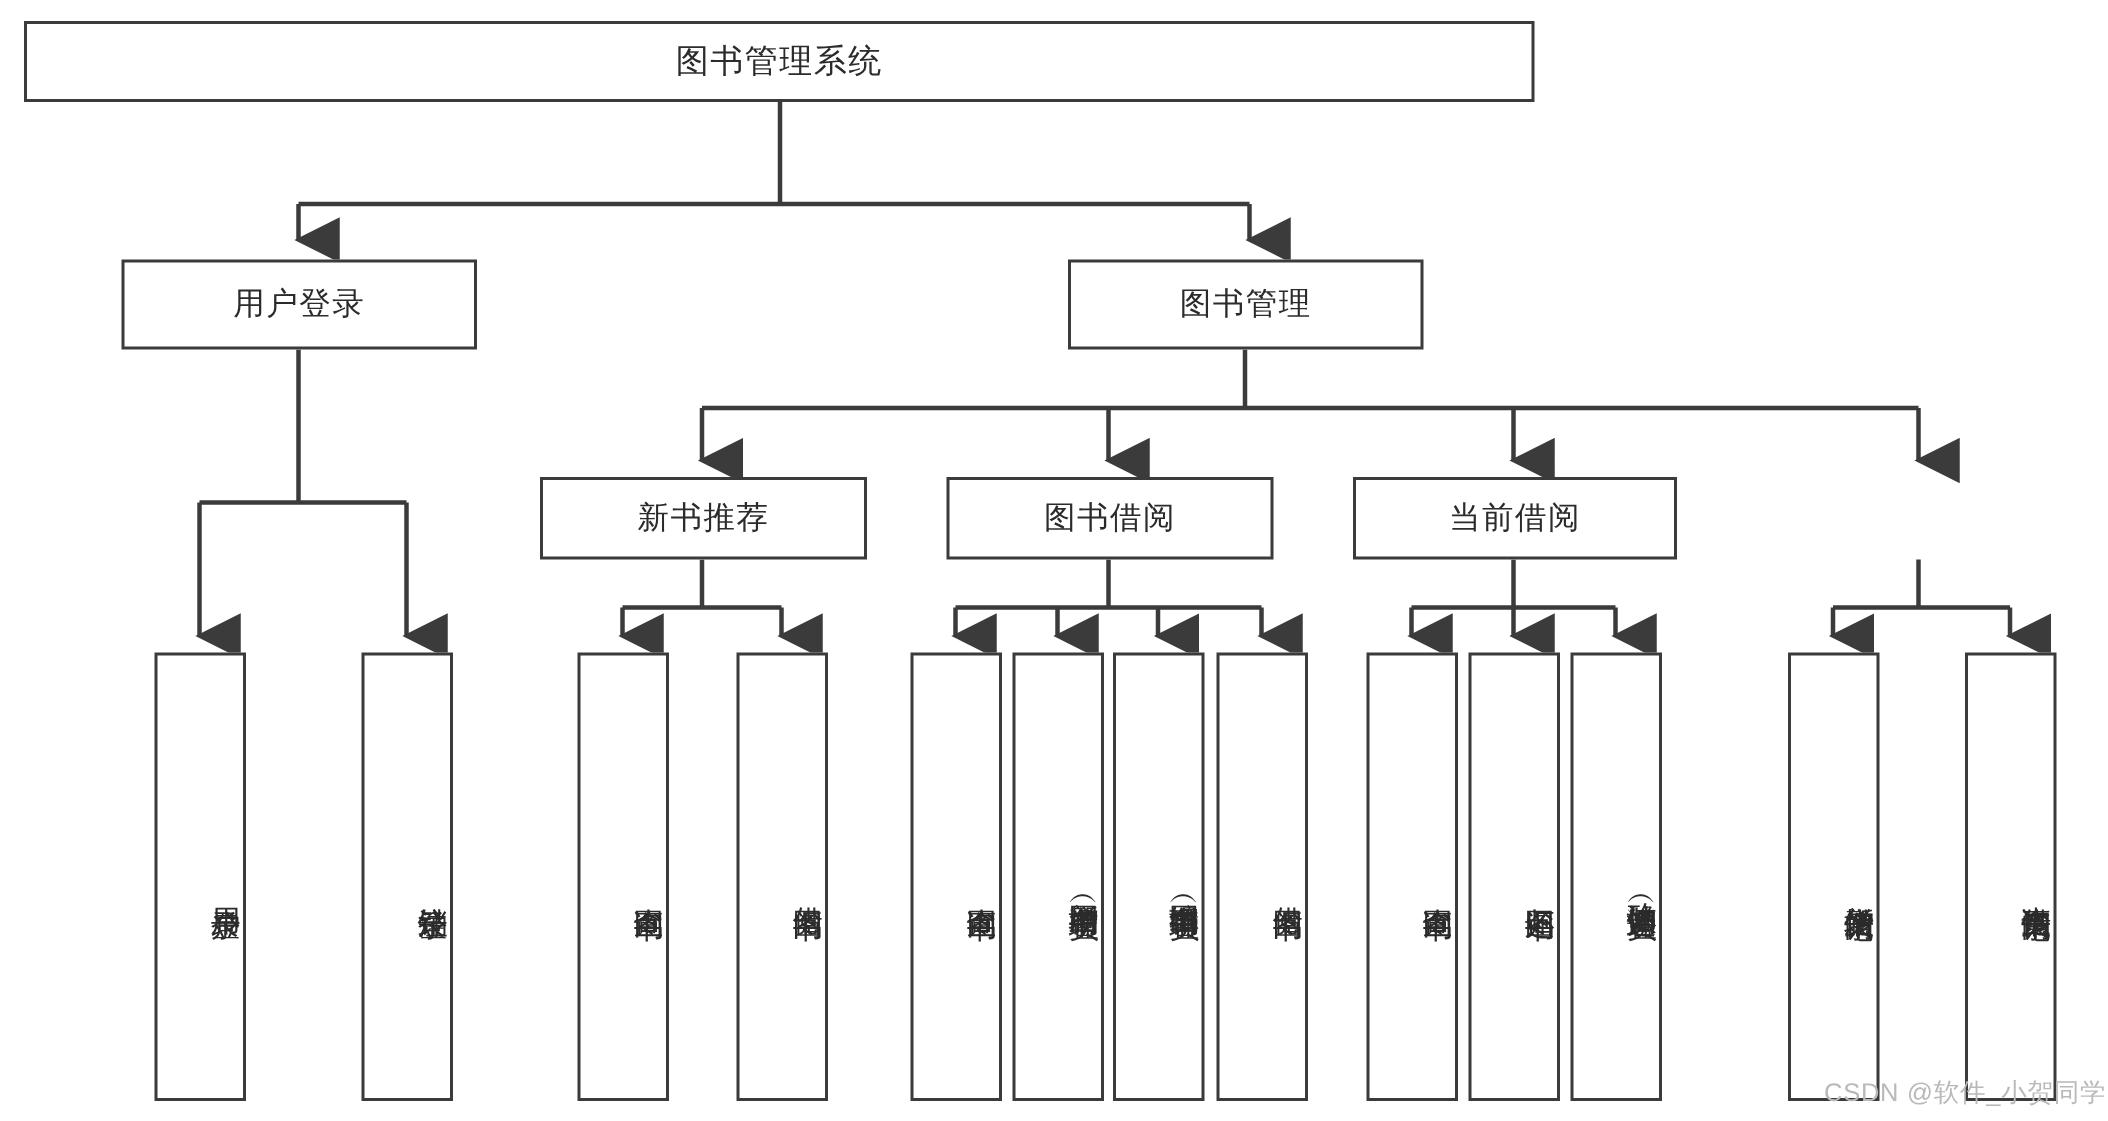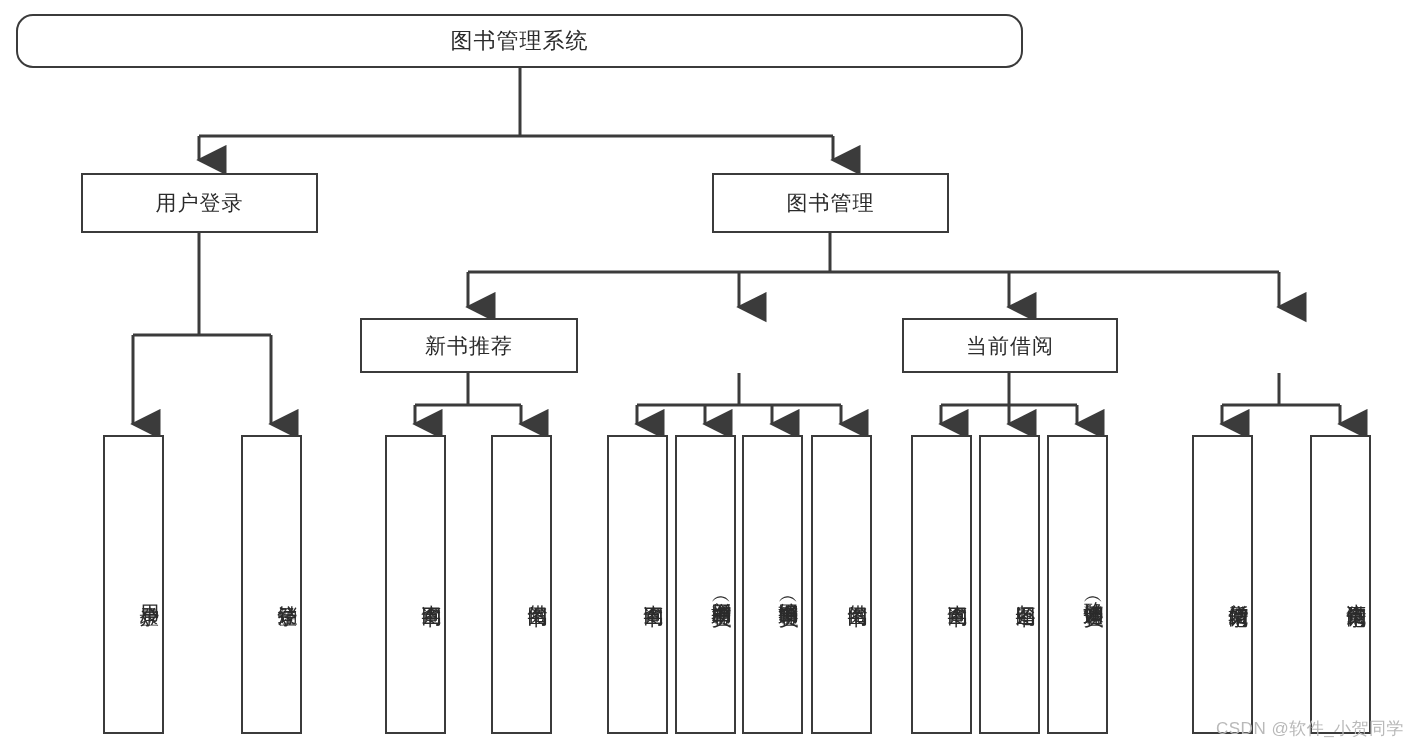--- a/index.html
+++ b/index.html
@@ -47,21 +47,20 @@
     letter-spacing: 1px;
     writing-mode: vertical-rl;
     text-orientation: upright;
     align-items: flex-start;
     justify-content: center;
     padding-top: 12px;
     text-align: left;
   }
   .node.root {
     font-size: 22px;
-    border-radius: 17px;
   }
   .watermark {
     position: absolute;
     font-size: 17px;
     color: #b9b9b9;
     white-space: nowrap;
     letter-spacing: 0.5px;
     padding-left: 24px;
   }
 </style>
@@ -119,20 +118,21 @@
       <path d="M 1340 405 L 1340 424" marker-end="url(#arw)"></path>
     </g>
   </svg>
 
   <div class="node h root" style="left:16px; top:14px; width:1007px; height:54px;">图书管理系统</div>
 
   <div class="node h" style="left:81px; top:173px; width:237px; height:60px;">用户登录</div>
   <div class="node h" style="left:712px; top:173px; width:237px; height:60px;">图书管理</div>
 
   <div class="node h" style="left:360px; top:318px; width:218px; height:55px;">新书推荐</div>
+  <div class="node h" style="left:631px; top:318px; width:218px; height:55px;">图书借阅</div>
   <div class="node h" style="left:902px; top:318px; width:216px; height:55px;">当前借阅</div>
 
   <div class="node v" style="left:103px; top:435px; width:61px; height:299px;">用户登录</div>
   <div class="node v" style="left:241px; top:435px; width:61px; height:299px;">注销登录</div>
 
   <div class="node v" style="left:385px; top:435px; width:61px; height:299px;">查询图书</div>
   <div class="node v" style="left:491px; top:435px; width:61px; height:299px;">借阅图书</div>
 
   <div class="node v" style="left:607px; top:435px; width:61px; height:299px;">查询图书</div>
   <div class="node v" style="left:675px; top:435px; width:61px; height:299px;">新增图书（管理员）</div>

